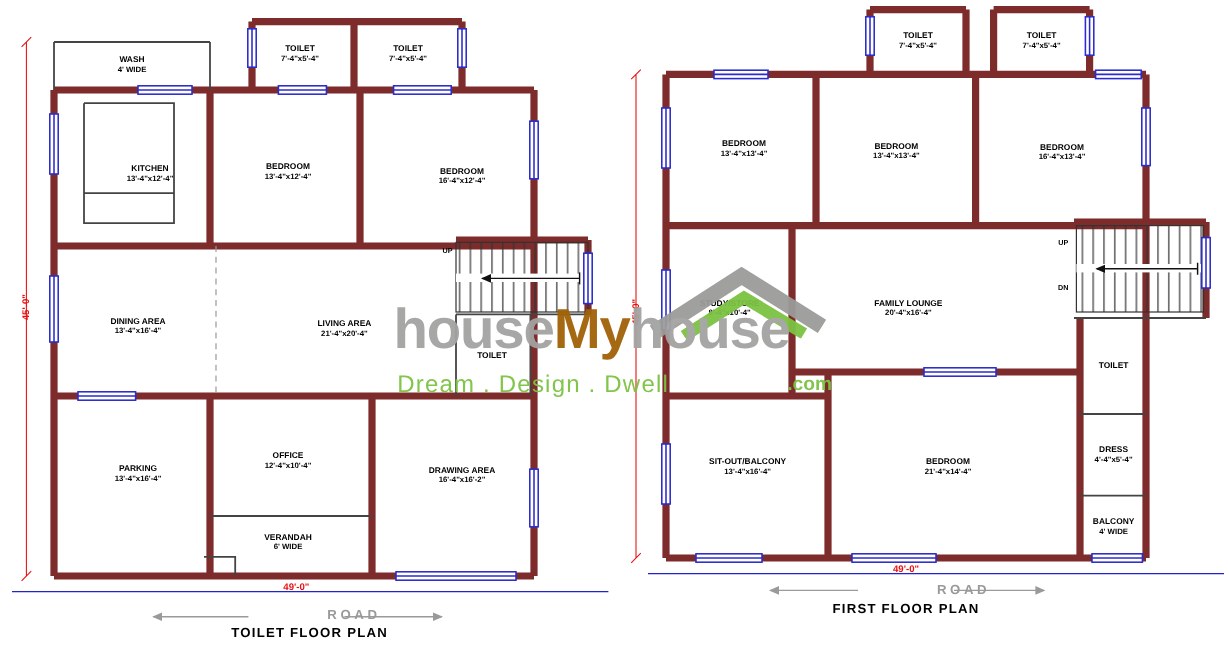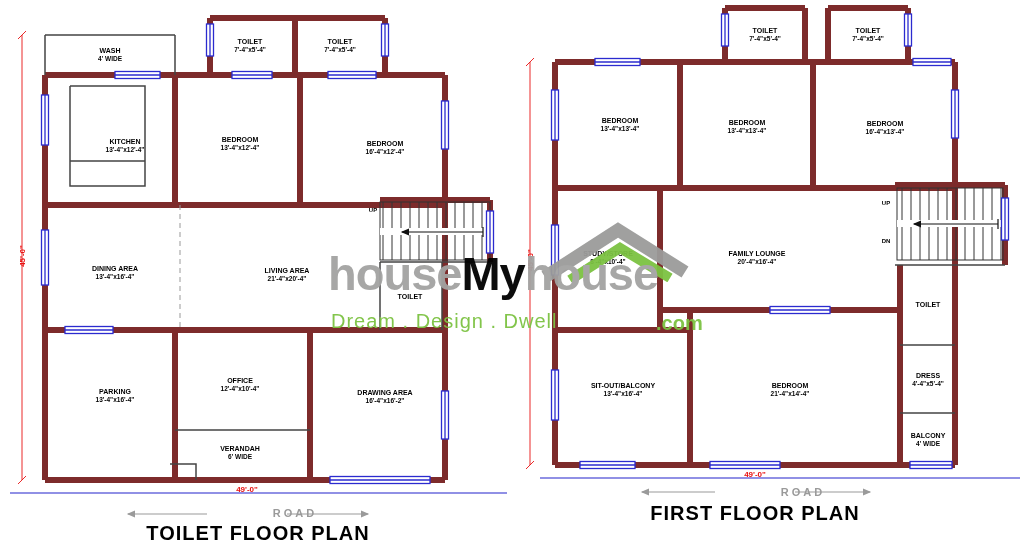--- a/index.html
+++ b/index.html
@@ -7,36 +7,36 @@
        font-family:"Liberation Sans",sans-serif;}
   .plan{position:absolute;}
   .plan svg{position:absolute;left:0;top:0;}
   .lbl{position:absolute;transform:translate(-50%,-50%);text-align:center;
        font-weight:bold;font-size:7px;line-height:1.35;color:#000;
        white-space:nowrap;z-index:3;}
   .lbl .rd{font-size:6.5px;}
   .tiny{position:absolute;transform:translate(-50%,-50%);font-weight:bold;
         font-size:6px;color:#000;z-index:3;}
   .plan-title{position:absolute;transform:translateX(-50%);font-weight:bold;
-        font-size:20px;letter-spacing:1px;color:#000;white-space:nowrap;z-index:3;}
+        font-size:11px;letter-spacing:1px;color:#000;white-space:nowrap;z-index:3;}
   .road{position:absolute;transform:translateX(-50%);font-weight:bold;
         font-size:11px;letter-spacing:3px;color:#9a9a9a;white-space:nowrap;z-index:3;margin-left:48px;}
   .hdim{position:absolute;transform:translateX(-50%);font-weight:bold;
         font-size:8px;color:#e81111;white-space:nowrap;z-index:3;}
   .vdim{position:absolute;transform:translate(-50%,-50%) rotate(-90deg);
         font-weight:bold;font-size:8px;color:#e81111;white-space:nowrap;z-index:3;}
   .watermark{position:absolute;left:328px;top:222px;width:385px;height:118px;
         z-index:5;pointer-events:none;opacity:.95;}
   .wm-text{position:absolute;left:0;top:28px;font-weight:bold;font-size:47px;
         letter-spacing:-1px;line-height:1;white-space:nowrap;}
   .wm-gray{color:#a3a3a2;}
-  .wm-green{color:#000000;}
+  .wm-green{color:#a16207;}
   .wm-tagline{position:absolute;left:3px;top:88px;font-size:20px;font-weight:normal;
         color:#7cc242;letter-spacing:1px;white-space:nowrap;}
-  .wm-tld{position:absolute;left:328px;top:90px;font-size:20px;font-weight:bold;
+  .wm-tld{position:absolute;left:328px;top:90px;font-size:16px;font-weight:bold;
         color:#7cc242;}
   .wm-roof{position:absolute;left:212px;top:0;}
 </style>
 </head>
 <body>
 
 <div class="plan" style="left:10px;top:6px;width:505px;height:548px;">
   <svg width="505" height="548" viewBox="0 0 505 548">
     <defs>
       <pattern id="hatchG" width="9" height="10" patternUnits="userSpaceOnUse">

